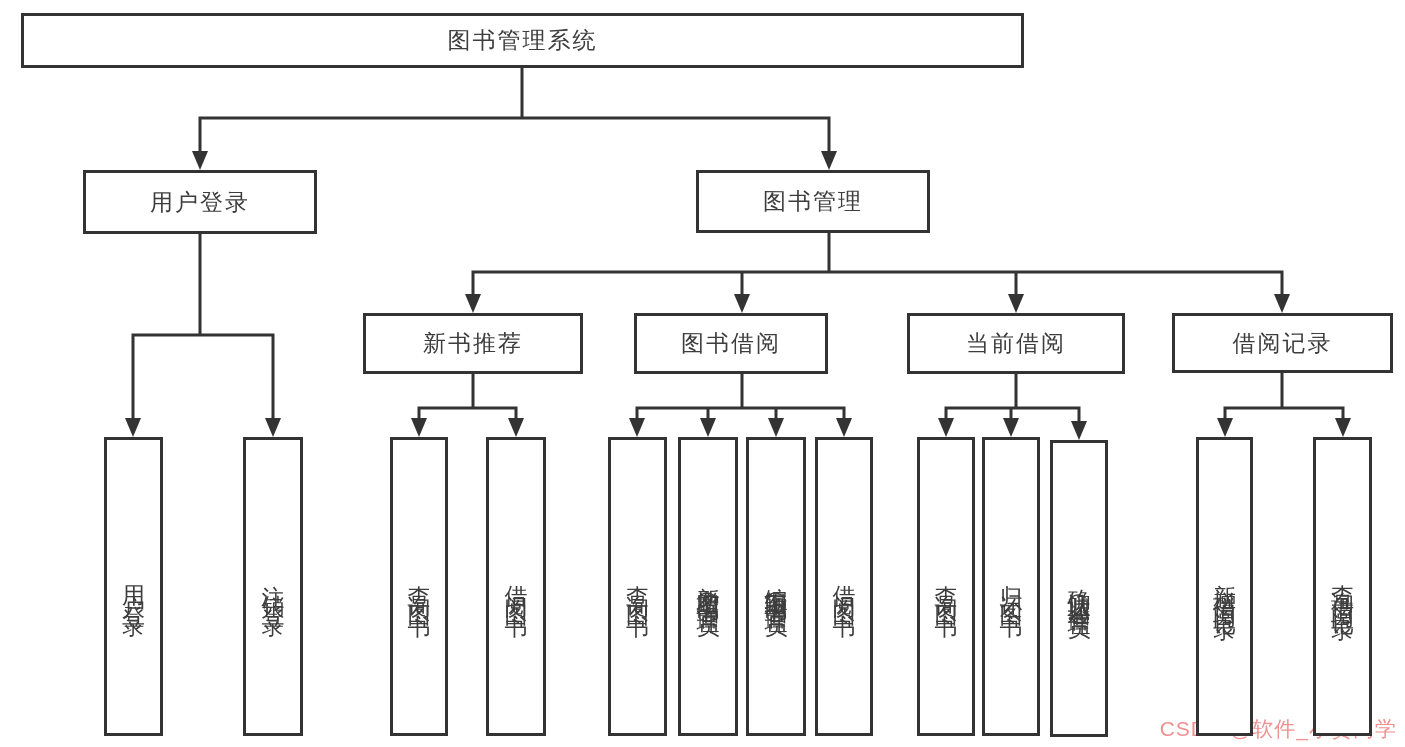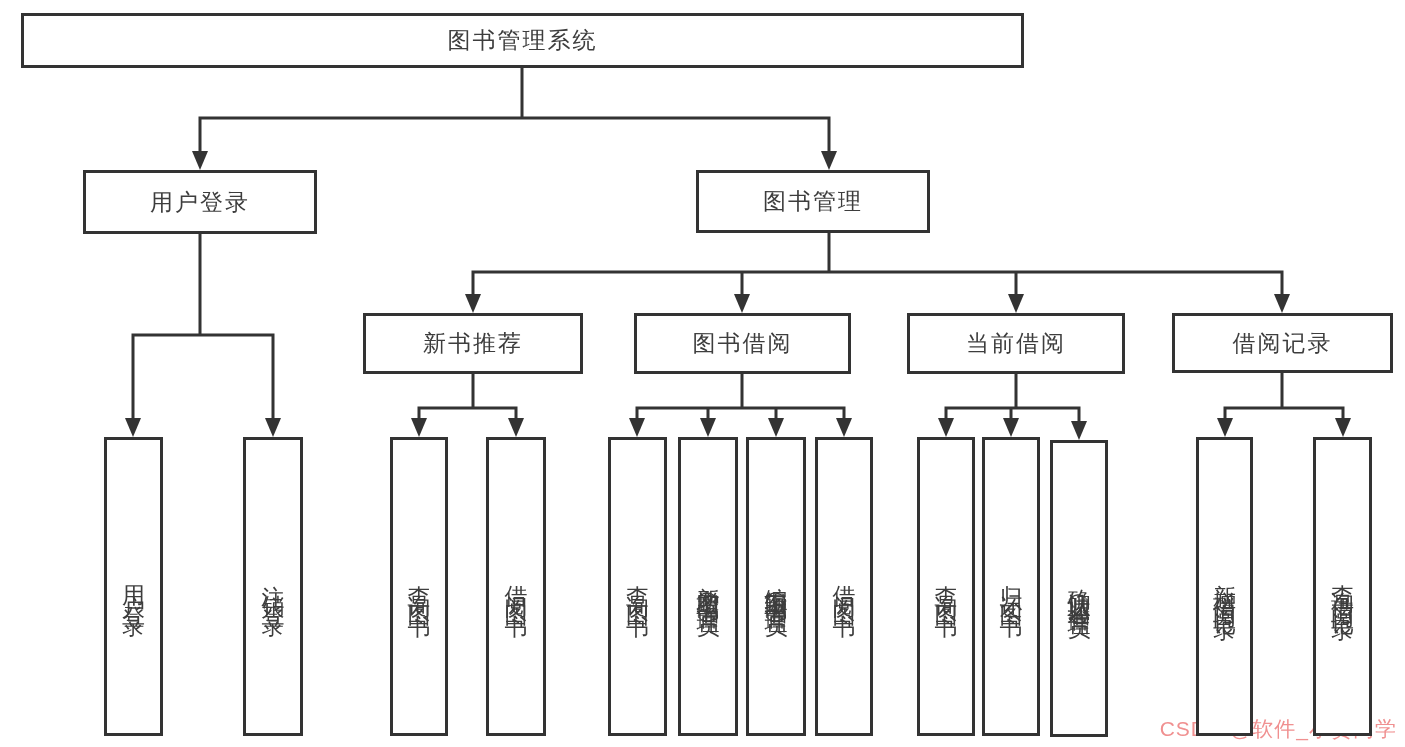--- a/index.html
+++ b/index.html
@@ -68,21 +68,21 @@
   </svg>
 
   <div class="watermark">CSDN @软件_小贺同学</div>
 
   <div class="node" style="left:21px; top:13px; width:1003px; height:55px;">图书管理系统</div>
 
   <div class="node" style="left:83px; top:170px; width:234px; height:64px;">用户登录</div>
   <div class="node" style="left:696px; top:170px; width:234px; height:63px;">图书管理</div>
 
   <div class="node" style="left:363px; top:313px; width:220px; height:61px;">新书推荐</div>
-  <div class="node" style="left:634px; top:313px; width:217px; height:61px;">图书借阅</div>
+  <div class="node" style="left:634px; top:313px; width:194px; height:61px;">图书借阅</div>
   <div class="node" style="left:907px; top:313px; width:218px; height:61px;">当前借阅</div>
   <div class="node" style="left:1172px; top:313px; width:221px; height:60px;">借阅记录</div>
 
   <div class="vnode" style="left:104px; top:437px; width:59px; height:299px;">
     <span>用户登录</span>
     </div>
   <div class="vnode" style="left:243px; top:437px; width:60px; height:299px;">
     <span>注销登录</span>
     </div>
 

